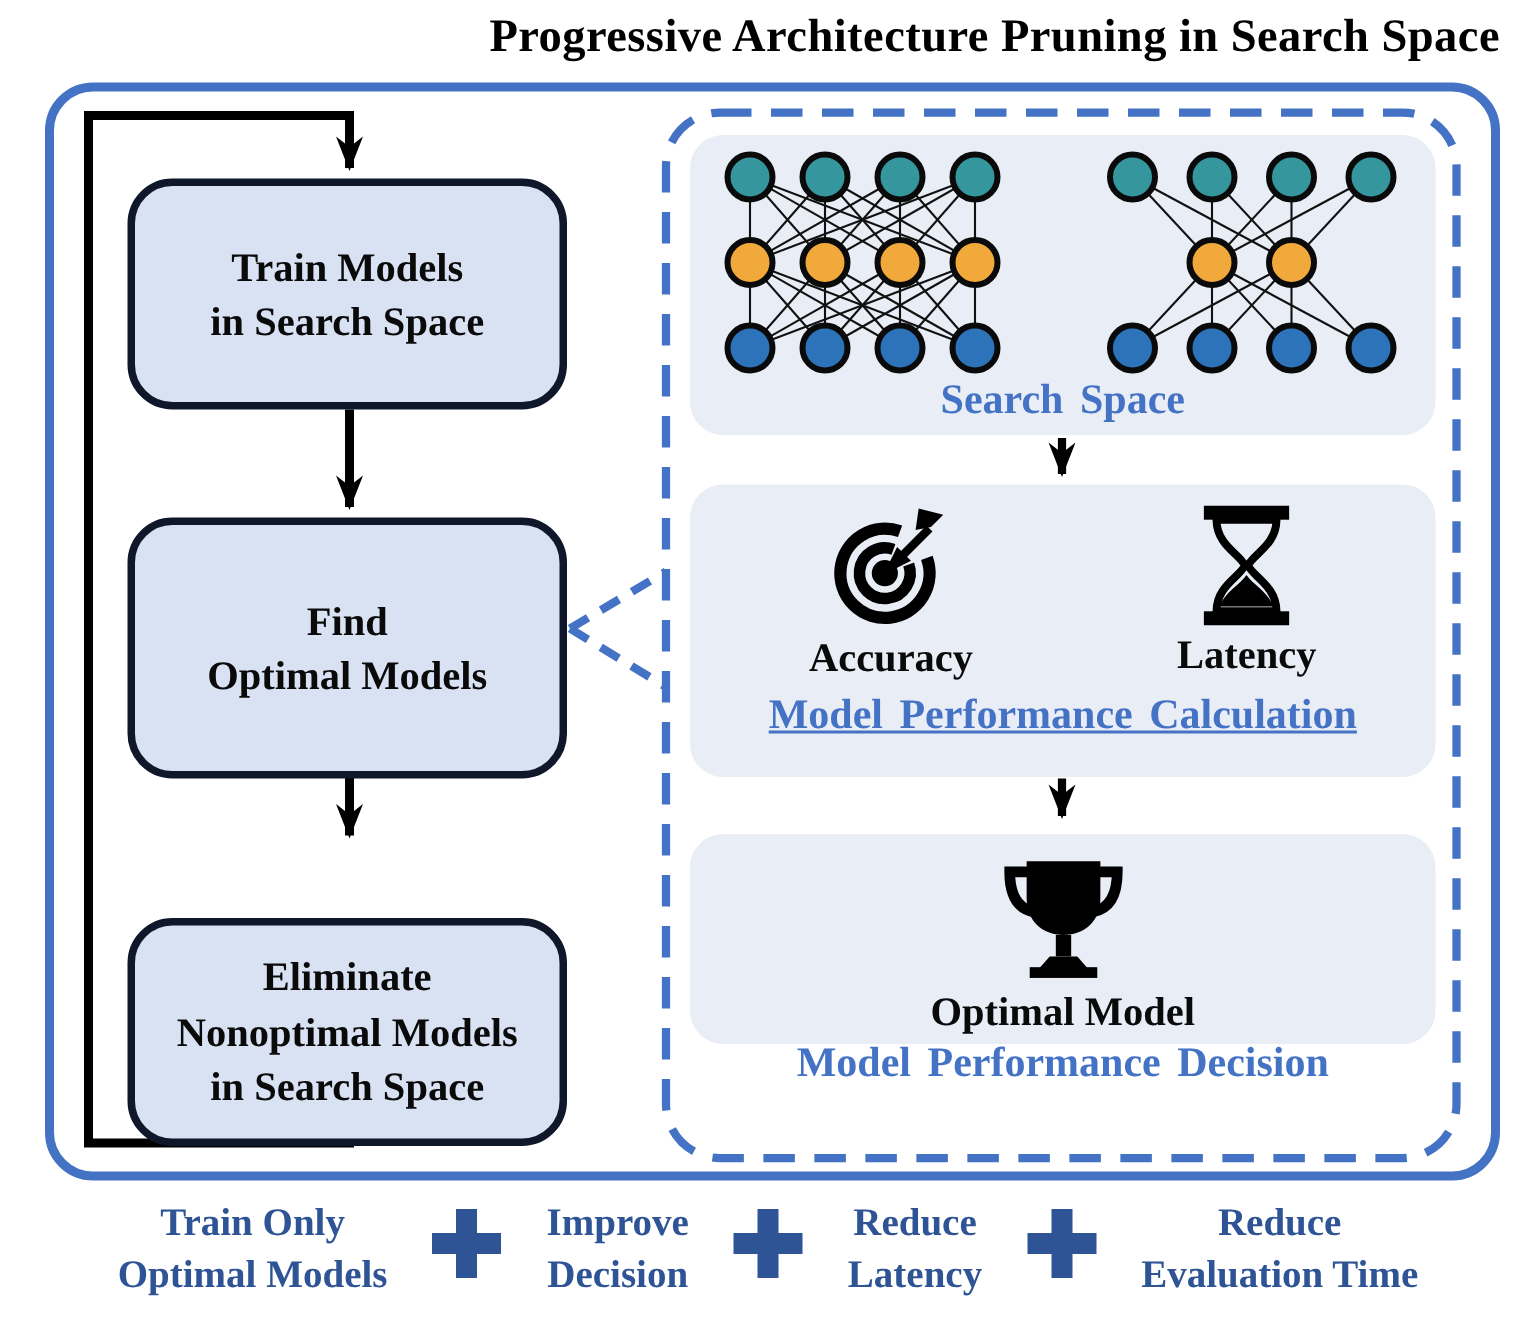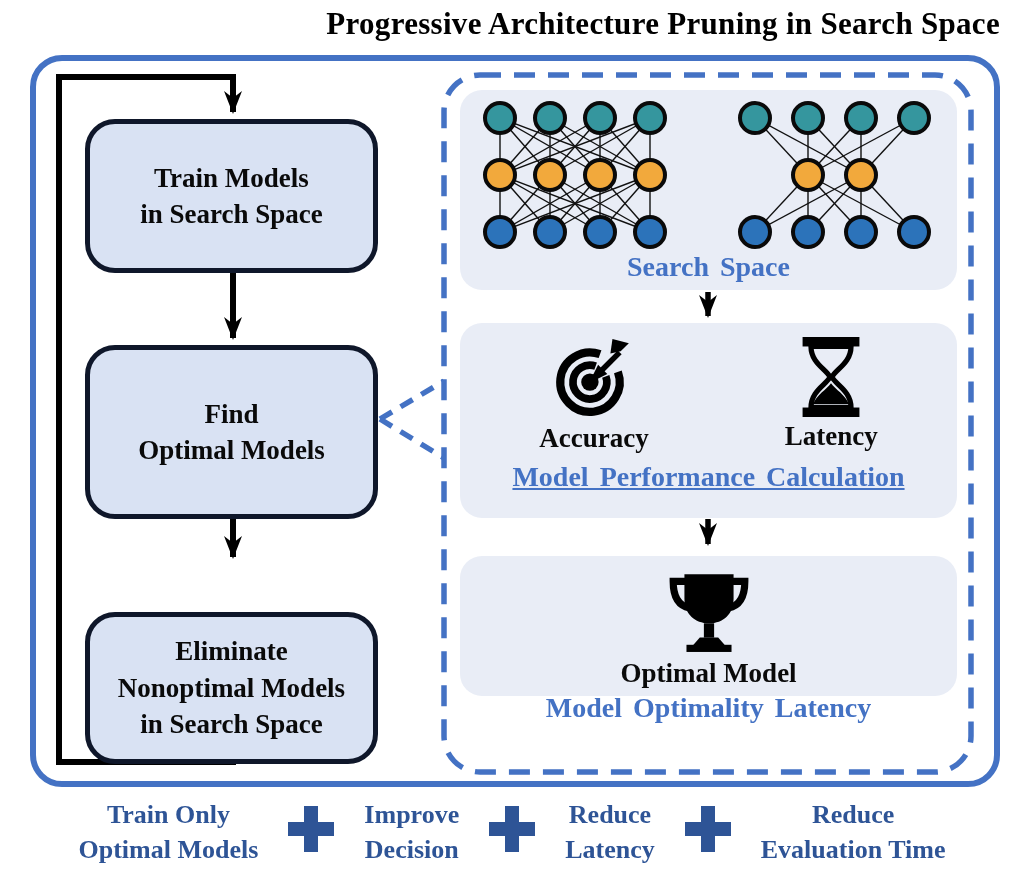--- a/index.html
+++ b/index.html
@@ -307,21 +307,21 @@
       <svg width="86" height="82" viewBox="0 0 84 80">
         <path d="M18,4 H66 V28 C66,43 56,52 42,52 C28,52 18,43 18,28 Z" fill="#000"></path>
         <path d="M19,11 H7 C7,26 12,35 23,37" fill="none" stroke="#000" stroke-width="7"></path>
         <path d="M65,11 H77 C77,26 72,35 61,37" fill="none" stroke="#000" stroke-width="7"></path>
         <rect x="37" y="52" width="10" height="14" fill="#000"></rect>
         <polygon points="33,66 51,66 58,74 26,74" fill="#000"></polygon>
         <rect x="20" y="73" width="44" height="7" fill="#000"></rect>
       </svg>
     </div>
     <div class="icon-label">Optimal Model</div>
-    <div class="caption">Model Optimality Latency</div>
+    <div class="caption">Model Performance Decision</div>
   </div>
 
   <div class="benefits">
     <div class="benefit">Train Only
 Optimal Models</div>
     <div class="plus"></div>
     <div class="benefit">Improve
 Decision</div>
     <div class="plus"></div>
     <div class="benefit">Reduce

